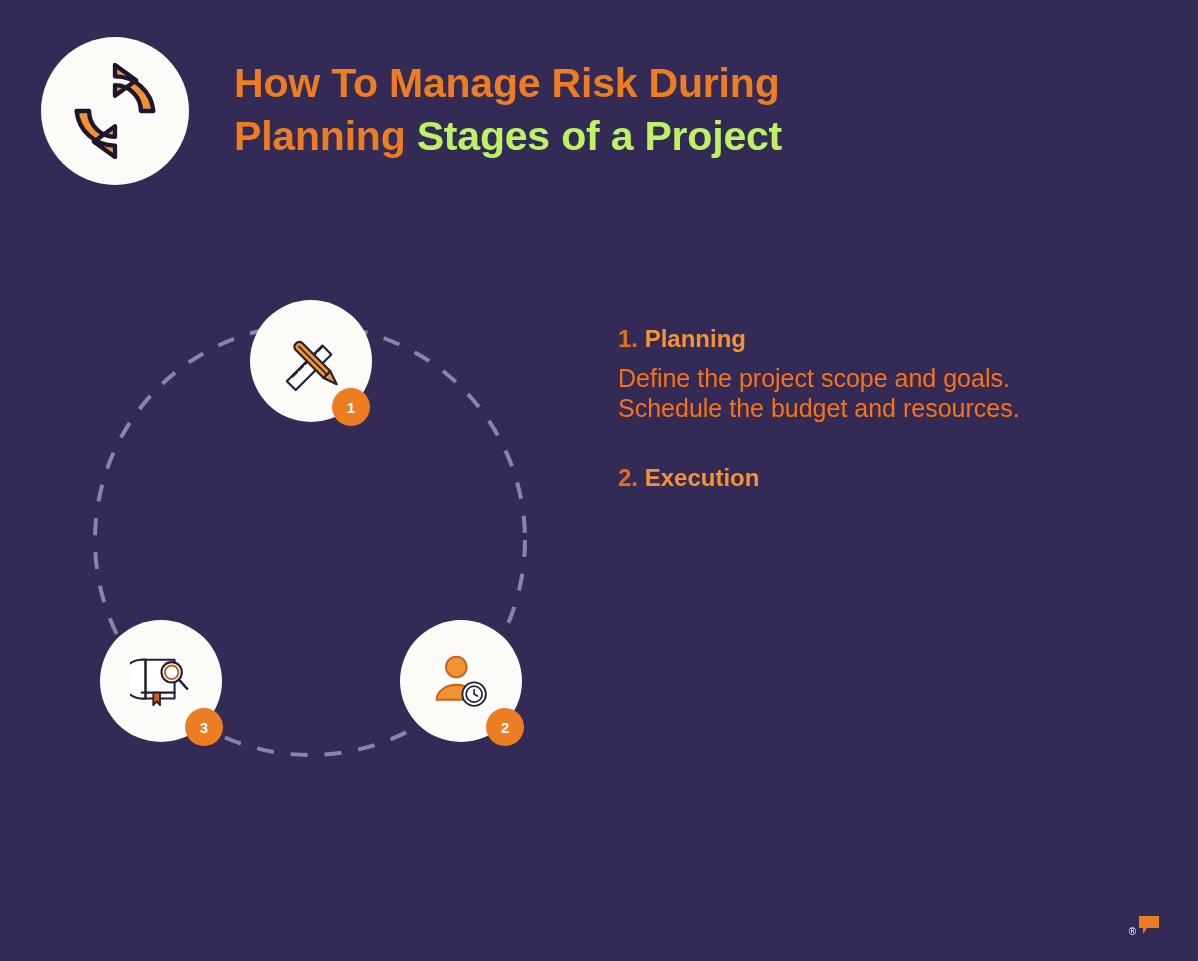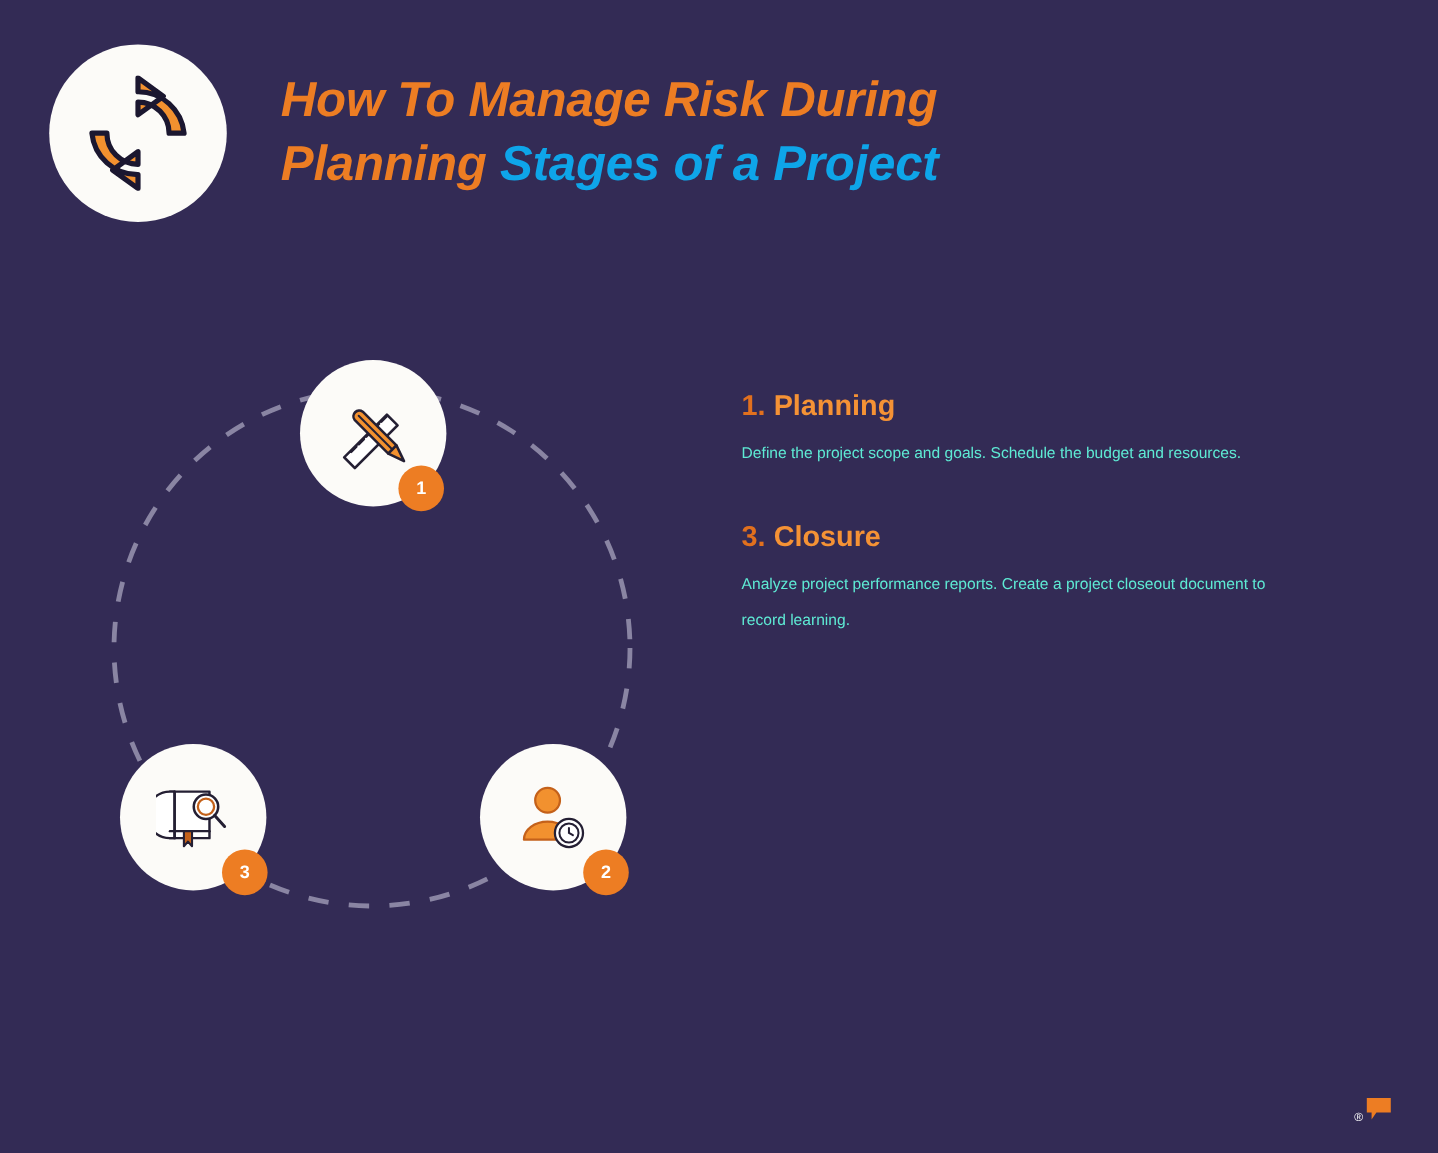--- a/index.html
+++ b/index.html
@@ -15,21 +15,20 @@
     position: relative;
   }
 
   
   .header {
     position: absolute;
     left: 0;
     top: 0;
     width: 100%;
     height: 200px;
-    font-style: italic;
   }
   .logo-circle {
     position: absolute;
     left: 41px;
     top: 37px;
     width: 148px;
     height: 148px;
     background: #FCFBF8;
     border-radius: 50%;
     display: flex;
@@ -45,21 +44,21 @@
     width: 720px;
   }
   .title-line {
     font-size: 41px;
     font-weight: bold;
     letter-spacing: -0.2px;
     line-height: 53px;
     white-space: nowrap;
   }
   .t-orange { color: #ED7D23; }
-  .t-white  { color: #0ea5e9; }
+  .t-white  { color: #bef264; }
 
   
   .diagram {
     position: absolute;
     left: 60px;
     top: 270px;
     width: 540px;
     height: 540px;
   }
   .dash-svg {
@@ -113,22 +112,22 @@
   .step:last-child { margin-bottom: 0; }
   .step-title {
     font-size: 24px;
     font-weight: bold;
     color: #F59235;
     margin: 0 0 9px 0;
     line-height: 1.2;
   }
   .step-title .num { color: #E1701E; }
   .step-body {
-    font-size: 13px;
-    color: #5eead4;
+    font-size: 25px;
+    color: #f97316;
     line-height: 30px;
     margin: 0;
     max-width: 470px;
   }
 
   
   .brand {
     position: absolute;
     right: 38px;
     bottom: 22px;
@@ -263,29 +262,26 @@
 
   <div class="step">
     <h3 class="step-title">
       <span class="num">1.</span>
       <span>Planning</span>
     </h3>
     <p class="step-body">Define the project scope and goals. Schedule the budget and resources.</p>
   </div>
 
   <div class="step">
-  </div>
-
-  <div class="step">
     <h3 class="step-title">
-      <span class="num">3.</span>
-      <span>Closure</span>
+      <span class="num">2.</span>
+      <span>Execution</span>
     </h3>
-    <p class="step-body">Analyze project performance reports. Create a project closeout document to record learning.</p>
-  </div>
+  </div>
+
 
 </div>
 
 <div class="brand">
   <span class="brand-reg">®</span>
   <span class="brand-bubble">
     <svg width="22" height="20" viewBox="0 0 22 20">
       <path d="M1 1 h20 v12 h-12 l-4 6 v-6 h-4 Z" fill="#ED7D23"></path>
     </svg>
   </span>

